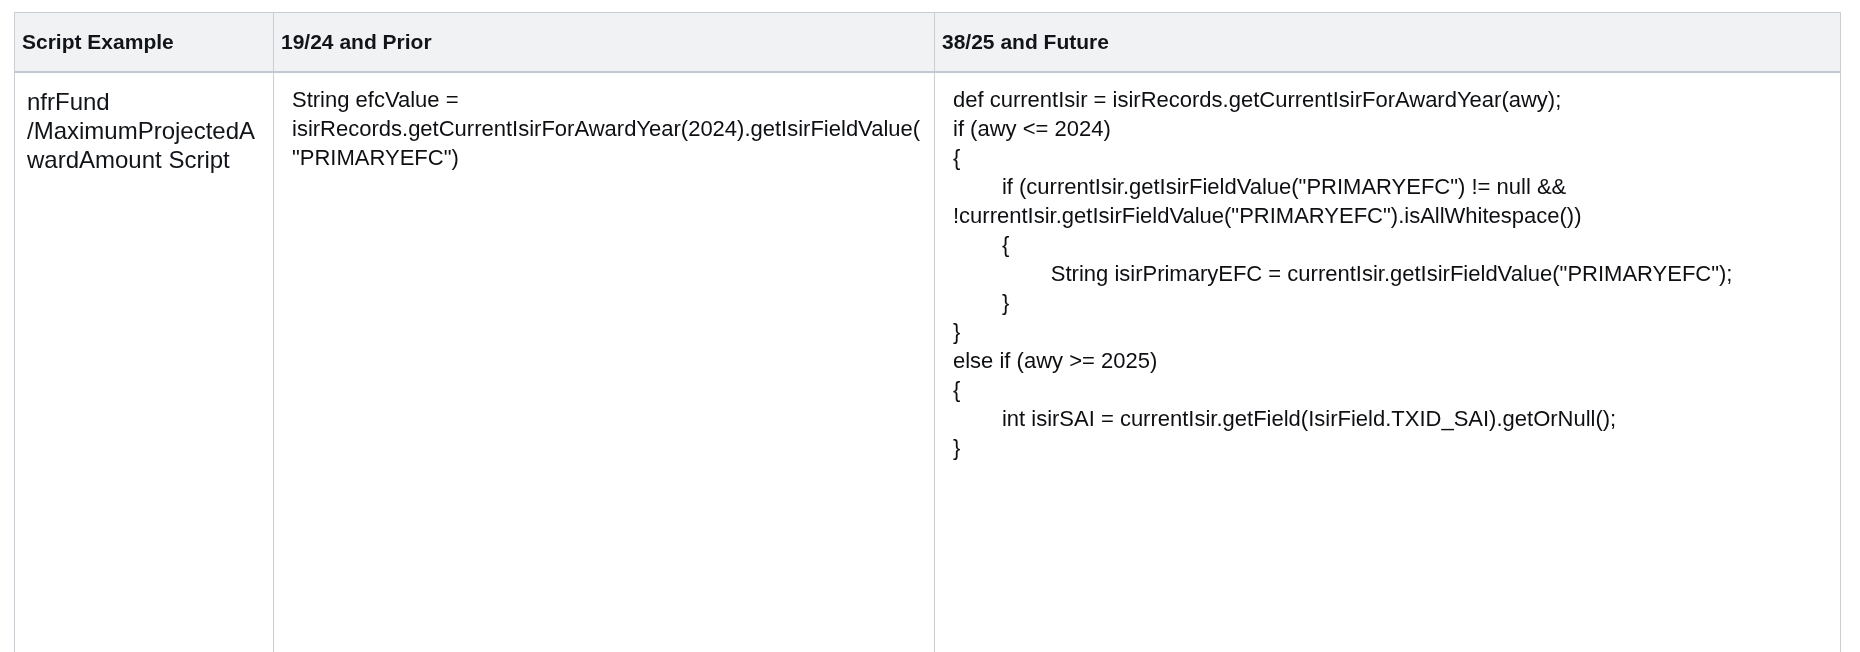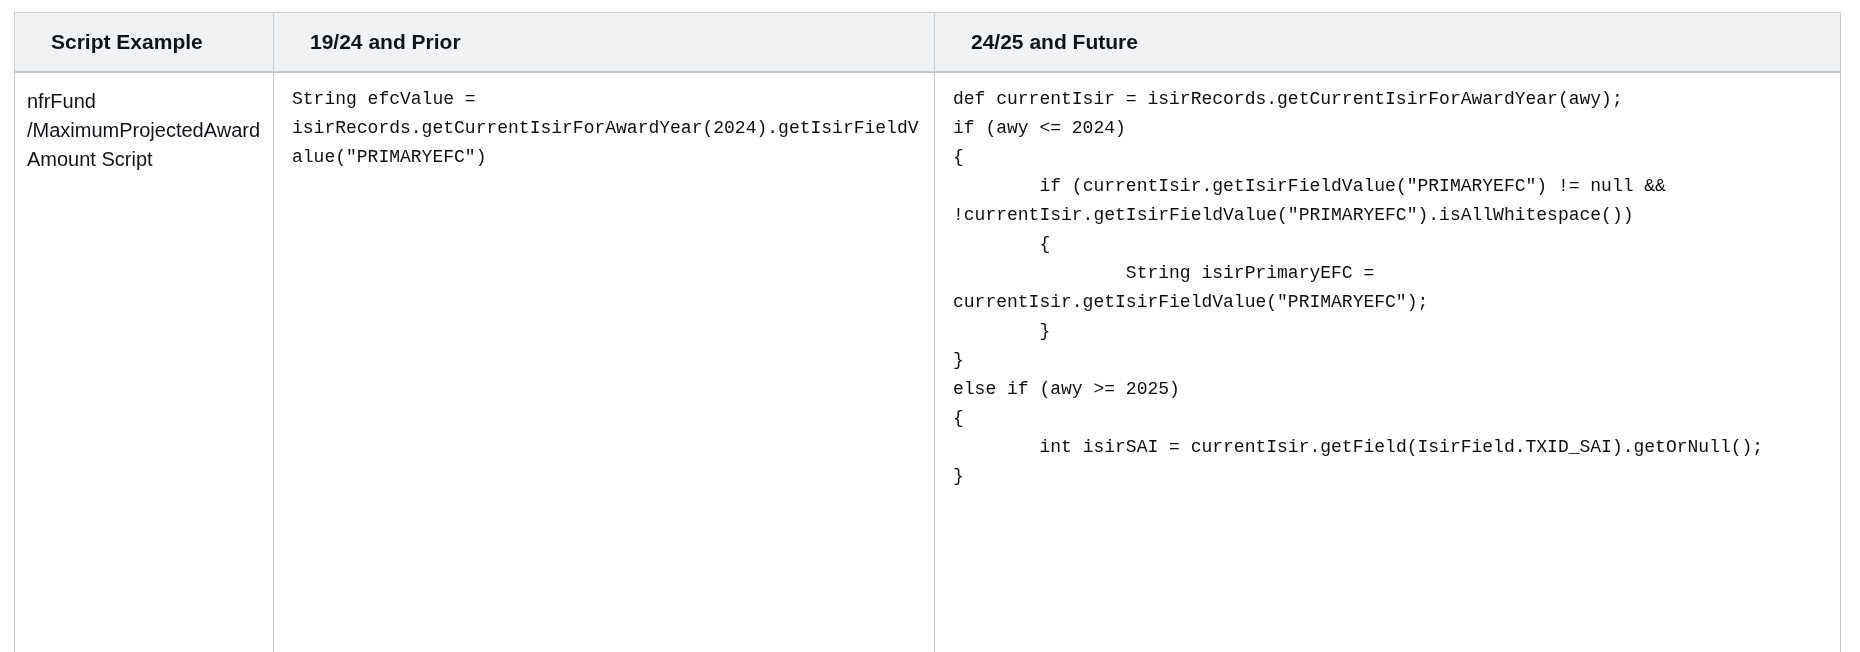--- a/index.html
+++ b/index.html
@@ -34,52 +34,52 @@
 
   thead th {
     background: #f1f2f4;
     border: 1px solid #c9ced6;
     border-bottom: 2px solid #c3c9d2;
     text-align: left;
     vertical-align: middle;
     font-weight: bold;
     font-size: 21px;
     color: #111418;
-    padding: 16px 18px 16px 36px;
+    padding: 16px 18px 16px 7px;
     height: 26px;
     font-family: "Liberation Sans", sans-serif;
   }
   tbody td {
     border: 1px solid #c9ced6;
     vertical-align: top;
     background: #ffffff;
     padding: 14px 12px 18px 12px;
     height: 548px;
   }
   td.cell-script {
     padding-left: 12px;
     padding-top: 14px;
   }
   .script-name {
     font-family: "Liberation Sans", sans-serif;
-    font-size: 20px;
+    font-size: 24px;
     line-height: 29px;
     color: #111418;
     word-break: break-word;
     overflow-wrap: anywhere;
     white-space: normal;
   }
   td.cell-code {
     padding-left: 18px;
     padding-top: 12px;
   }
   pre.code-block {
     margin: 0;
-    font-family: Liberation Mono, monospace;
-    font-size: 18px;
+    font-family: Liberation Sans, sans-serif;
+    font-size: 22px;
     line-height: 29px;
     color: #0d0f12;
     white-space: pre-wrap;
     word-break: break-word;
     overflow-wrap: anywhere;
     tab-size: 4;
   }
 </style>
 </head>
 <body>
@@ -90,21 +90,21 @@
     <colgroup>
       <col class="col-script">
       <col class="col-prior">
       <col class="col-future">
     </colgroup>
 
     <thead>
       <tr>
         <th>Script Example</th>
         <th>19/24 and Prior</th>
-        <th>24/25 and Future</th>
+        <th>38/25 and Future</th>
       </tr>
     </thead>
 
     <tbody>
       <tr>
         <td class="cell-script">
           <div class="script-name">nfrFund /MaximumProjectedAwardAmount Script</div>
         </td>
         <td class="cell-code">
           <pre class="code-block">String efcValue = isirRecords.getCurrentIsirForAwardYear(2024).getIsirFieldValue("PRIMARYEFC")</pre>

